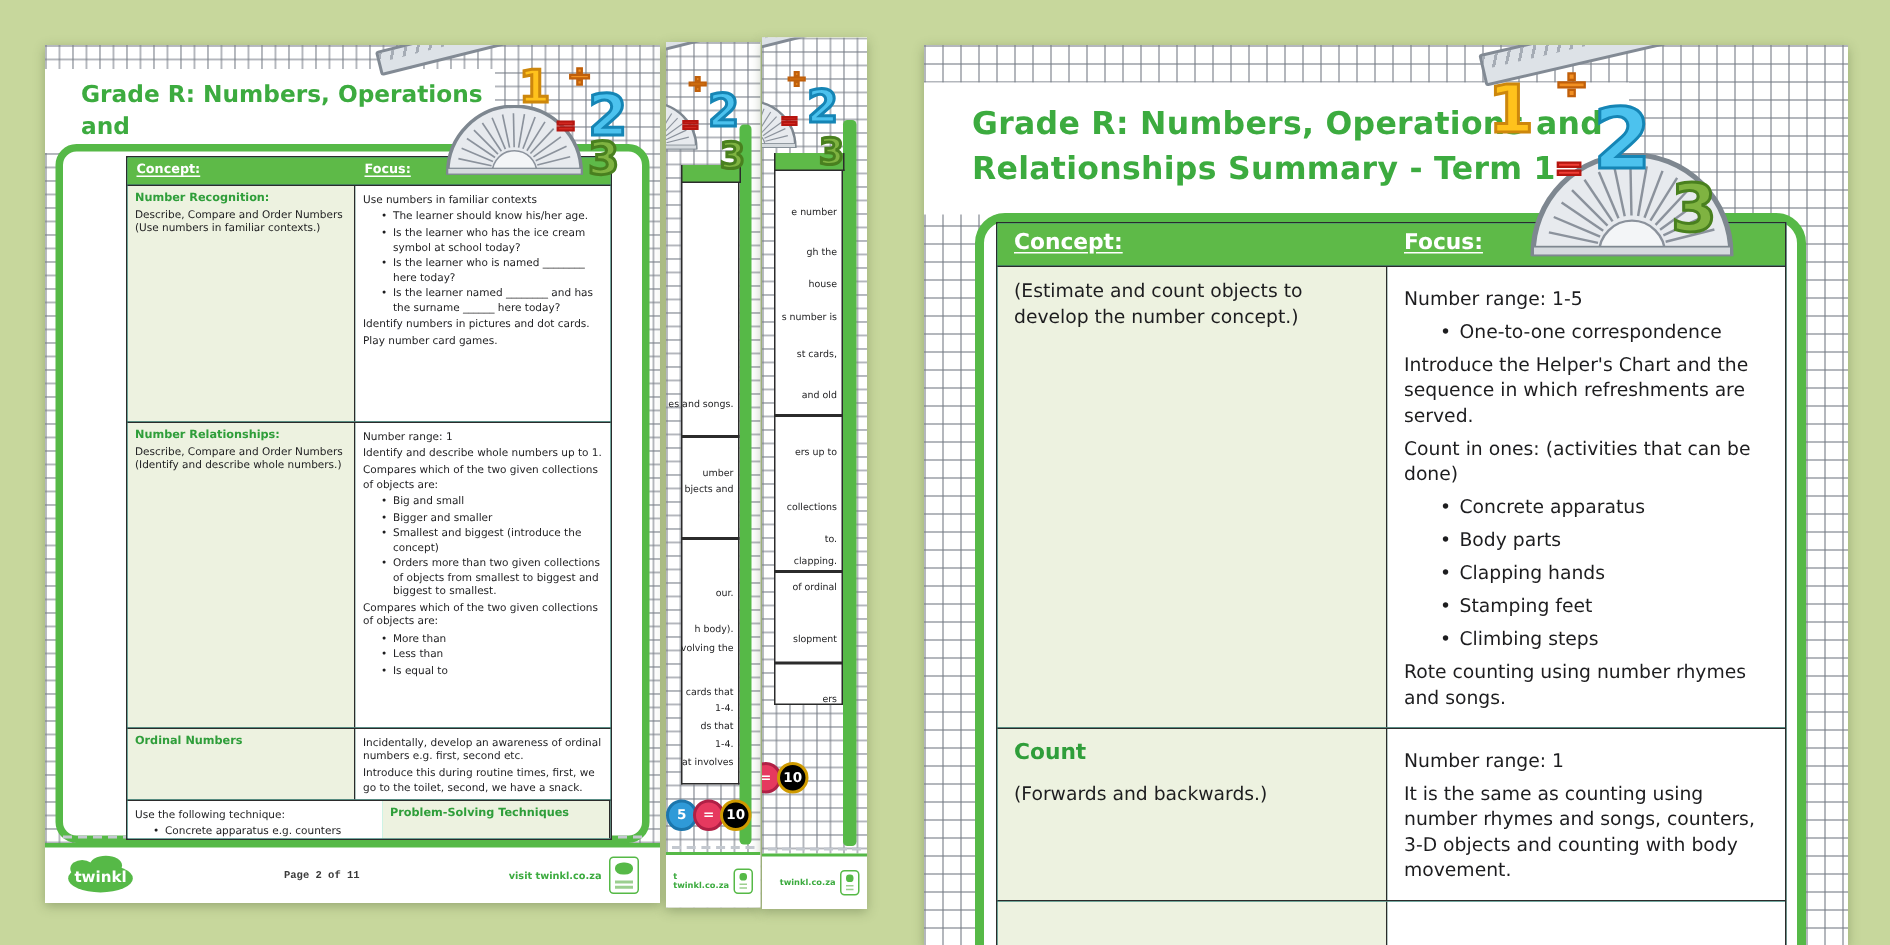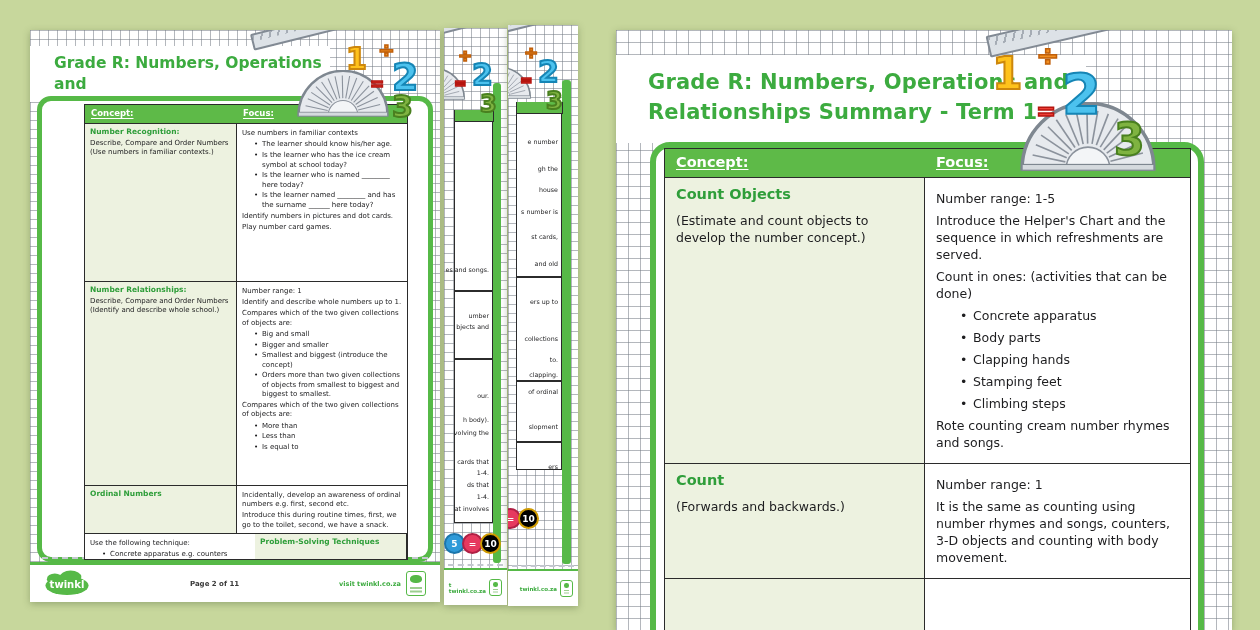--- a/index.html
+++ b/index.html
@@ -76,21 +76,21 @@
   .k-divide { color: #f29022; -webkit-text-stroke: 1.5px #c05f0a; }
   .k-equals { color: #ef3e36; -webkit-text-stroke: 1.5px #b5150f; }
 
   .cutline { position: absolute; border-top: 2px dashed #c3c8cf; z-index: 3; }
   .cl-l { left: 12px; right: 12px; bottom: 43px; }
   .cutline.cls { left: 4px; right: 4px; bottom: 39px; }
 
   .footer { position: absolute; left: 0; right: 0; bottom: 0; background: #fff; z-index: 4;
             display: flex; align-items: center; }
   .lfooter { height: 40px; border-top: 3px solid #56b947; padding: 0 14px; }
-  .pageinfo { flex: 1; text-align: center; font-size: 7px; font-weight: bold; color: #3a3a3a; }
+  .pageinfo { flex: 1; text-align: center; font-size: 7px; font-weight: bold; color: #3a3a3a; font-family: Liberation Mono, monospace; }
   .visit { font-size: 6.5px; color: #3cab3f; font-weight: bold; margin-right: 5px; }
   .badge { width: 20px; height: 25px; background: #fff; border: 1.5px solid #56b947; border-radius: 3px; position: relative; flex: none; }
   .badge::before { content: ""; position: absolute; top: 3px; left: 3px; right: 3px; height: 8px;
                    background: #56b947; border-radius: 45%; }
   .badge::after { content: ""; position: absolute; left: 3px; right: 3px; top: 15px; height: 1.5px;
                   background: #9ccf8f; box-shadow: 0 3.5px 0 #9ccf8f; }
   .badge.small { width: 13px; height: 17px; }
   .badge.small::before { top: 2px; height: 5px; }
   .badge.small::after { top: 9px; height: 1px; box-shadow: 0 2.5px 0 #9ccf8f; }
 
@@ -150,21 +150,21 @@
             <li>Is the learner named ________ and has the surname ______ here today?</li>
           </ul>
           <div class="fp">Identify numbers in pictures and dot cards.</div>
           <div class="fp">Play number card games.</div>
         </div>
       </div>
       <div class="trow" style="height: 204px;">
         <div class="tc concept cw">
           <div class="cheading">Number Relationships:</div>
           <div class="cline">Describe, Compare and Order Numbers</div>
-          <div class="cline">(Identify and describe whole school.)</div>
+          <div class="cline">(Identify and describe whole numbers.)</div>
         </div>
         <div class="tc focus">
           <div class="fp">Number range: 1</div>
           <div class="fp">Identify and describe whole numbers up to 1.</div>
           <div class="fp">Compares which of the two given collections of objects are:</div>
           <ul class="fb">
             <li>Big and small</li>
             <li>Bigger and smaller</li>
             <li>Smallest and biggest (introduce the concept)</li>
             <li>Orders more than two given collections of objects from smallest to biggest and biggest to smallest.</li>
@@ -367,35 +367,37 @@
     </div>
   </div>
   <div class="frame frame-r"></div>
   <div class="table rtable" id="right-table">
       <div class="thead">
         <div class="th cw">Concept:</div>
         <div class="th">Focus:</div>
       </div>
       <div class="trow" style="min-height: 224px;">
         <div class="tc concept cw">
-          <div class="cheading">Count Objects</div>
           <div class="cline">(Estimate and count objects to develop the number concept.)</div>
         </div>
         <div class="tc focus">
           <div class="fp">Number range: 1-5</div>
+          <ul class="fb">
+            <li>One-to-one correspondence</li>
+          </ul>
           <div class="fp">Introduce the Helper's Chart and the sequence in which refreshments are served.</div>
           <div class="fp">Count in ones: (activities that can be done)</div>
           <ul class="fb">
             <li>Concrete apparatus</li>
             <li>Body parts</li>
             <li>Clapping hands</li>
             <li>Stamping feet</li>
             <li>Climbing steps</li>
           </ul>
-          <div class="fp">Rote counting cream number rhymes and songs.</div>
+          <div class="fp">Rote counting using number rhymes and songs.</div>
         </div>
       </div>
       <div class="trow" style="min-height: 98px;">
         <div class="tc concept cw">
           <div class="cheading">Count</div>
           <div class="cline">(Forwards and backwards.)</div>
         </div>
         <div class="tc focus">
           <div class="fp">Number range: 1</div>
           <div class="fp">It is the same as counting using number rhymes and songs, counters, 3-D objects and counting with body movement.</div>

